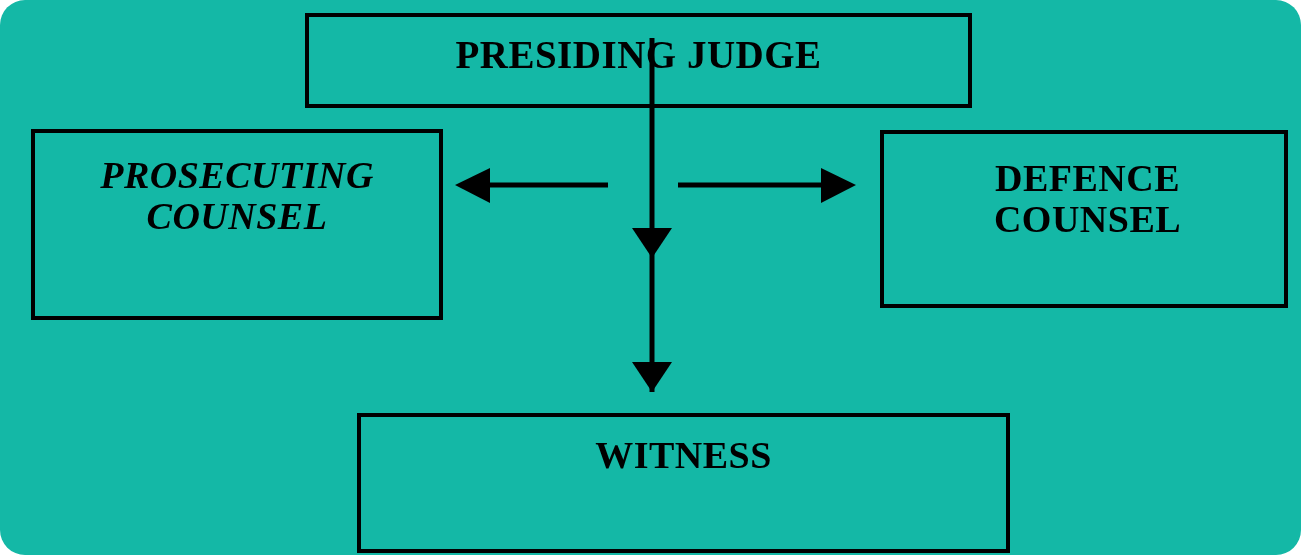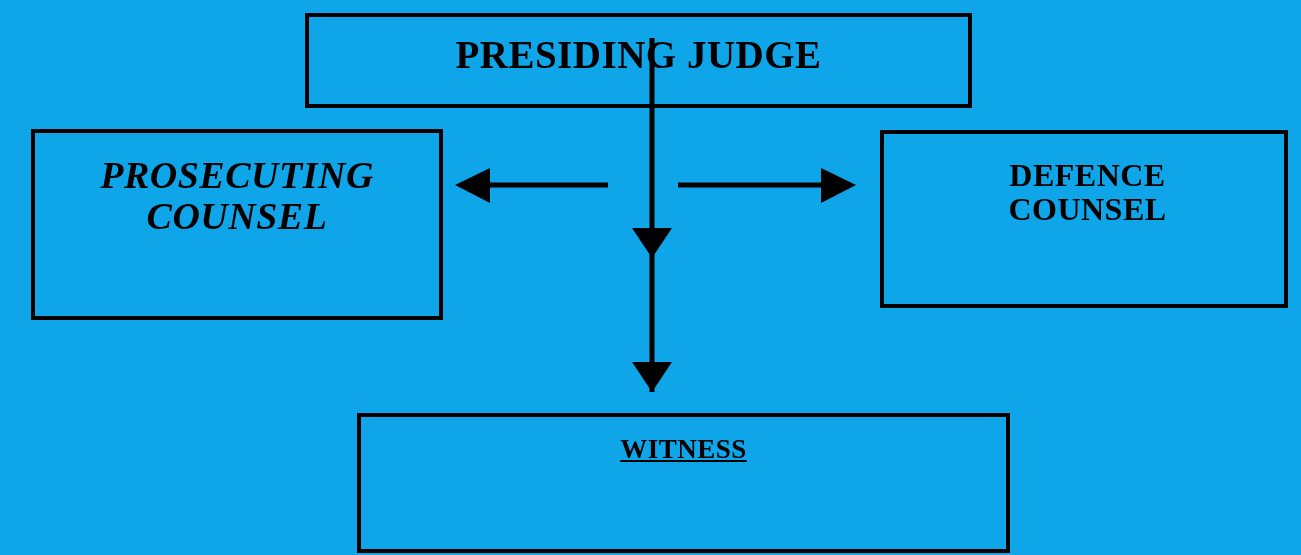--- a/index.html
+++ b/index.html
@@ -8,22 +8,23 @@
     padding: 0;
     background: #ffffff;
   }
   body {
     font-family: "Liberation Serif", "DejaVu Serif", serif;
   }
   #diagram-canvas {
     position: relative;
     width: 1301px;
     height: 555px;
-    background: #0ea5e9;
+    background: #14b8a6;
     overflow: hidden;
+    border-radius: 25px;
   }
   .node-box {
     position: absolute;
     box-sizing: border-box;
     background: transparent;
     border: 4px solid #000000;
   }
   .node-label {
     position: absolute;
     left: 0;
@@ -64,35 +65,34 @@
 
   
   #box-defence-counsel {
     left: 880px;
     top: 130px;
     width: 408px;
     height: 178px;
   }
   #box-defence-counsel .node-label {
     top: 24px;
-    font-size: 32px;
+    font-size: 38px;
     margin-left: 7px;
   }
 
   
   #box-witness {
     left: 357px;
     top: 413px;
     width: 653px;
     height: 140px;
   }
   #box-witness .node-label {
     top: 18px;
-    font-size: 27px;
-    text-decoration: underline;
+    font-size: 38px;
   }
   #connector-layer {
     position: absolute;
     left: 0;
     top: 0;
     width: 1301px;
     height: 555px;
   }
 </style>
 </head>

